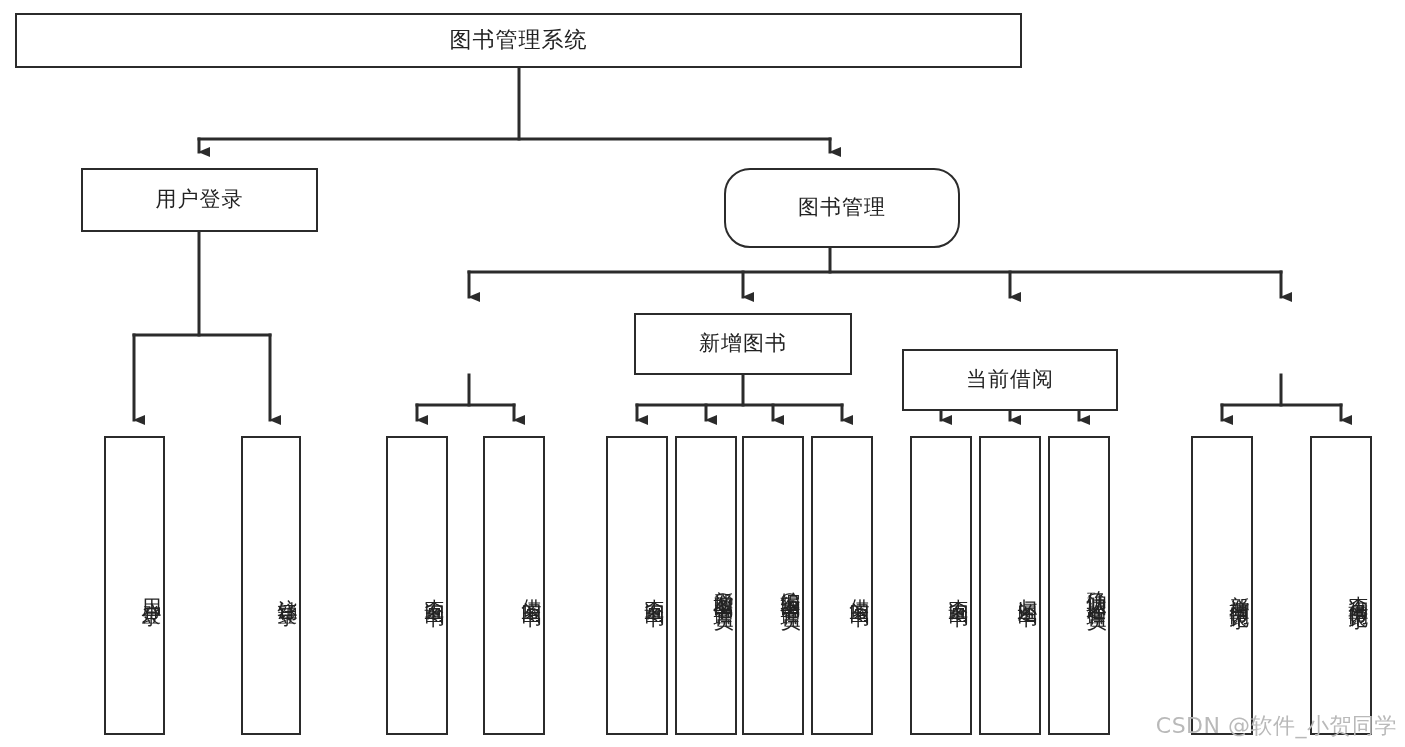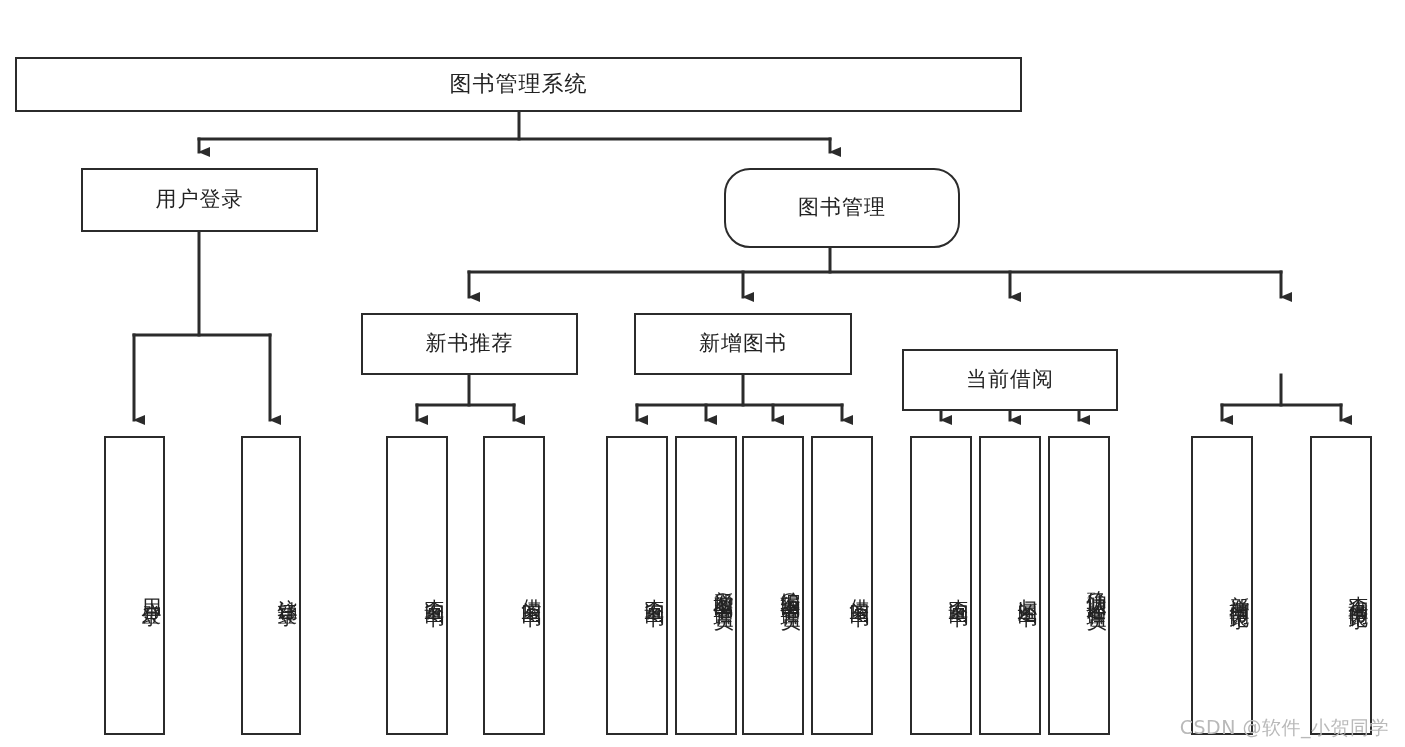--- a/index.html
+++ b/index.html
@@ -49,23 +49,23 @@
     padding-top:6px;
   }
   .node.v .vtext{
     writing-mode:vertical-rl;
     text-orientation:upright;
     display:block;
     white-space:nowrap;
   }
   .watermark{
     position:absolute;
-    right:16px;
+    right:8px;
     bottom:6px;
-    font-size:19px;
+    font-size:22px;
     color:#b9b9b9;
     letter-spacing:0.5px;
     white-space:nowrap;
     user-select:none;
   }
 </style>
 </head>
 <body>
 
 <div id="stage">
@@ -116,26 +116,25 @@
       <path d="M 1010 405 L 1010 420" marker-end="url(#arrow)"></path>
       <path d="M 1079 405 L 1079 420" marker-end="url(#arrow)"></path>
 
       <path d="M 1281 375 L 1281 405"></path>
       <path d="M 1222 405 L 1341 405"></path>
       <path d="M 1222 405 L 1222 420" marker-end="url(#arrow)"></path>
       <path d="M 1341 405 L 1341 420" marker-end="url(#arrow)"></path>
     </g>
   </svg>
 
-  <div class="node h root" style="left:15px;top:13px;width:1007px;height:55px;margin-top:44px;">图书管理系统</div>
+  <div class="node h root" style="left:15px;top:13px;width:1007px;height:55px;">图书管理系统</div>
 
   <div class="node h" style="left:81px;top:168px;width:237px;height:64px;">用户登录</div>
   <div class="node h" style="left:724px;top:168px;width:236px;height:80px;border-radius:26px;">图书管理</div>
 
-  <div class="node h" style="left:361px;top:313px;width:217px;height:62px;">新书推荐</div>
   <div class="node h" style="left:634px;top:313px;width:218px;height:62px;">新增图书</div>
   <div class="node h" style="left:902px;top:313px;width:216px;height:62px;margin-top:36px;">当前借阅</div>
 
   <div class="node v" style="left:104px;top:436px;width:61px;height:299px;">
     <span class="vtext">用户登录</span>
   </div>
   <div class="node v" style="left:241px;top:436px;width:60px;height:299px;">
     <span class="vtext">注销登录</span>
   </div>
 

